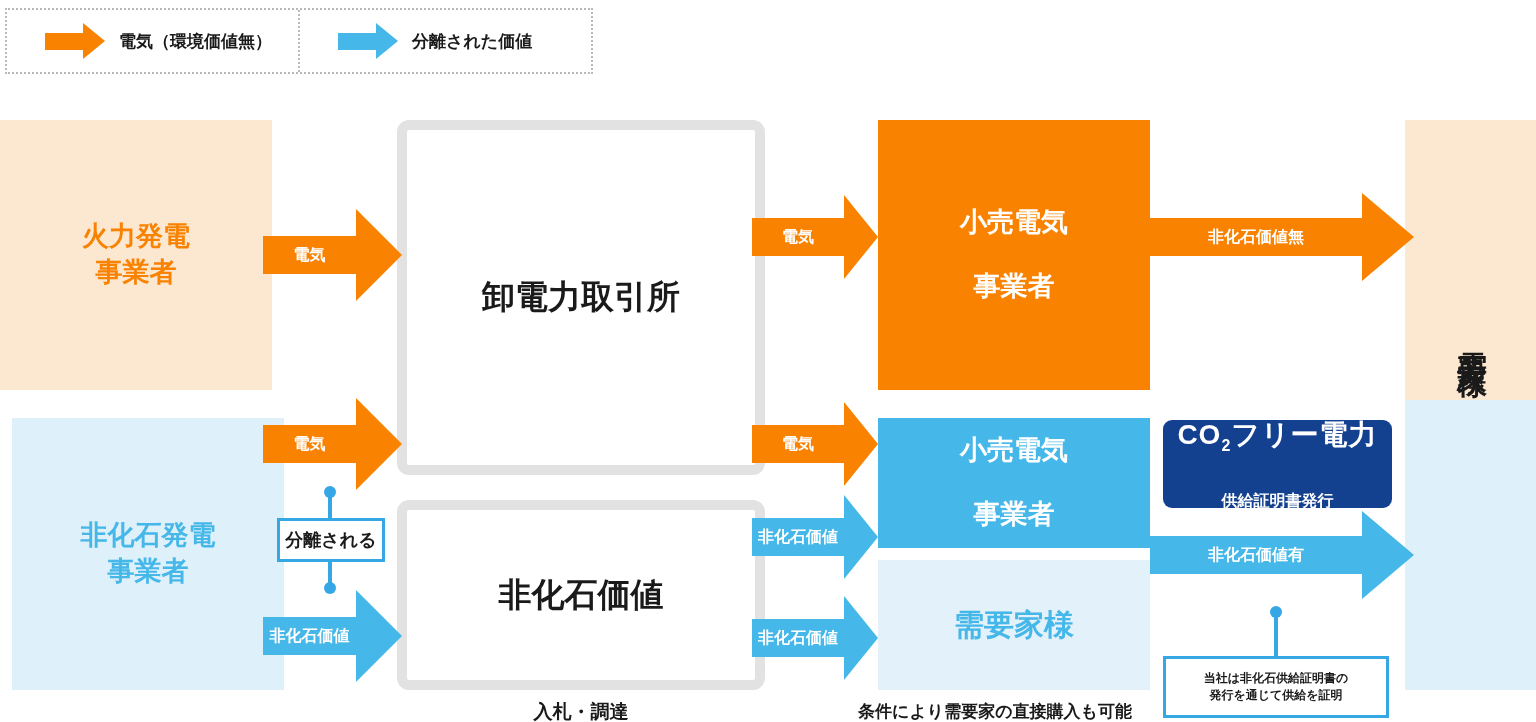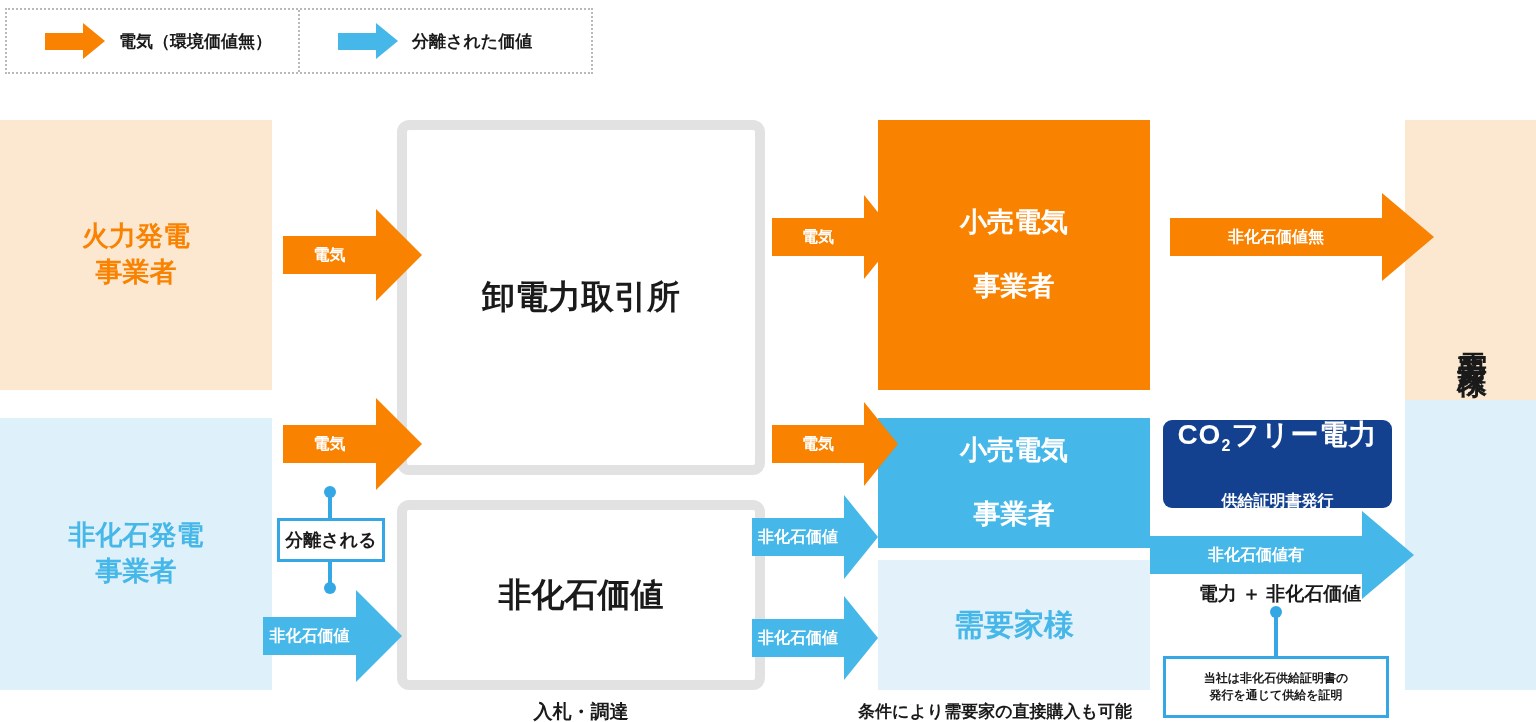--- a/index.html
+++ b/index.html
@@ -34,21 +34,21 @@
   .txt-white  { color:#ffffff;gap:28px; }
 
   .market-frame { position:absolute; background:#fff; border:10px solid #e2e2e2; border-radius:12px;
                   display:flex; flex-direction:column; align-items:center; justify-content:center;
                   text-align:center; font-weight:bold; color:#1a1a1a; line-height:1.35; }
 
   
   .arr { position:absolute; display:flex; align-items:center; }
   .arr .abody { height:38px; display:flex; align-items:center; justify-content:center;
                 color:#fff; font-weight:bold; font-size:16px; white-space:nowrap; }
-  .arr.orange .abody { background:#f98200;margin-left:20px; }
+  .arr.orange .abody { background:#f98200; }
   .arr.blue   .abody { background:#45b7e8; }
   .arr .ahead { width:0; height:0; }
   .arr.a-left .ahead  { border-top:46px solid transparent; border-bottom:46px solid transparent; border-left-width:46px; border-left-style:solid; }
   .arr.a-mid  .ahead  { border-top:42px solid transparent; border-bottom:42px solid transparent; border-left-width:34px; border-left-style:solid; }
   .arr.a-right .ahead { border-top:44px solid transparent; border-bottom:44px solid transparent; border-left-width:52px; border-left-style:solid; }
   .arr.orange .ahead { border-left-color:#f98200; }
   .arr.blue   .ahead { border-left-color:#45b7e8; }
 
   
   .conn { position:absolute; width:4px; background:#35a7e5; }
@@ -90,21 +90,21 @@
           <span class="lhead"></span>
         </span>
       <span class="legend-label">分離された価値</span>
     </div>
   </div>
 
   <div class="node bg-orange-light txt-orange" style="left:0;top:120px;width:272px;height:270px;font-size:27px;">
     <span>火力発電</span>
     <span>事業者</span>
   </div>
-  <div class="node bg-blue-light txt-blue" style="left:0;top:418px;width:272px;height:272px;font-size:27px;">
+  <div class="node bg-blue-light txt-blue" style="left:12px;top:418px;width:272px;height:272px;font-size:27px;">
     <span>非化石発電</span>
     <span>事業者</span>
   </div>
 
   <div class="market-frame" style="left:397px;top:120px;width:368px;height:355px;font-size:33px;">
     <span>卸電力取引所</span>
   </div>
   <div class="market-frame" style="left:397px;top:500px;width:368px;height:190px;font-size:33px;">
     <span>非化石価値</span>
   </div>
@@ -186,21 +186,20 @@
         <span>非化石価値有</span>
       </div>
     <div class="ahead"></div>
   </div>
 
   <div class="co2" style="left:1163px;top:420px;width:229px;height:88px;gap:33px;">
     <div class="title"><span>CO</span><sub>2</sub><span>フリー電力</span></div>
     <div class="subtitle">供給証明書発行</div>
   </div>
 
-  <div class="caption" style="left:1163px;top:581px;width:234px;font-size:19px;">電力 ＋ 非化石価値</div>
 
   <div class="conn" style="left:1274px;top:612px;height:46px;">
     <span class="dot top"></span>
   </div>
   <div class="callout" style="left:1163px;top:656px;width:226px;height:62px;font-size:12px;line-height:1.38;">
     <div>
       <div>当社は非化石供給証明書の</div>
       <div>発行を通じて供給を証明</div>
     </div>
   </div>

